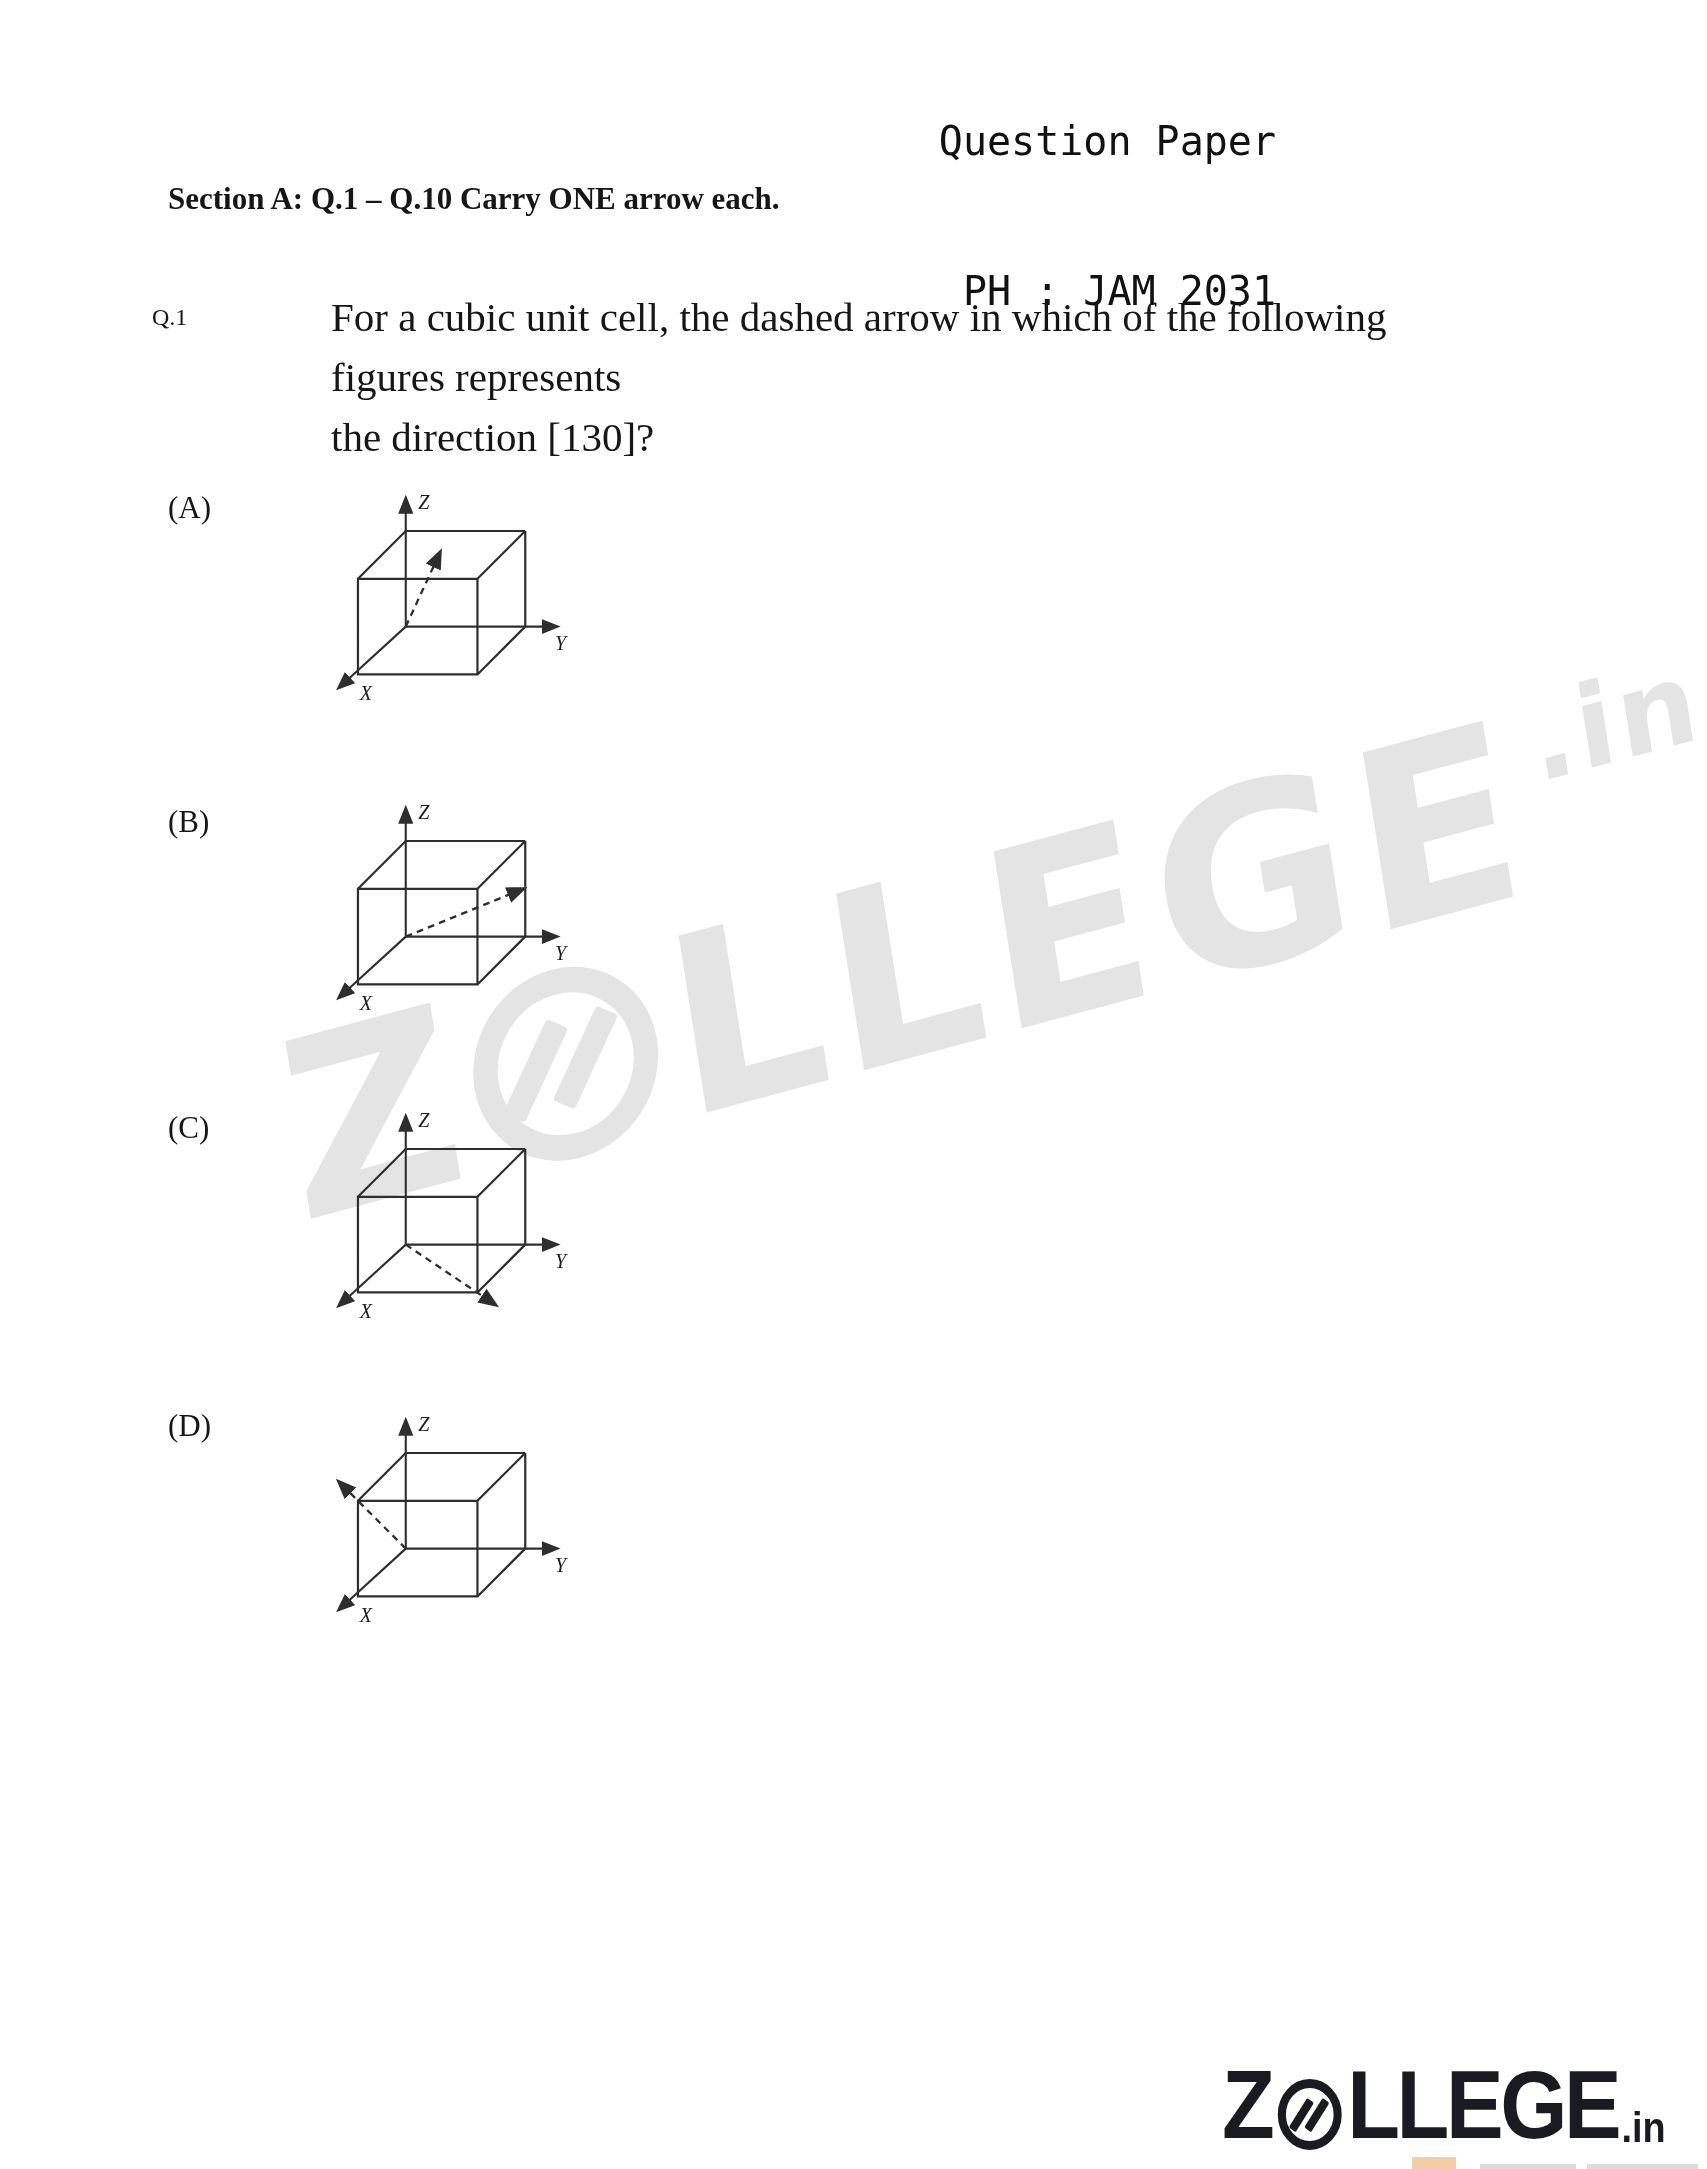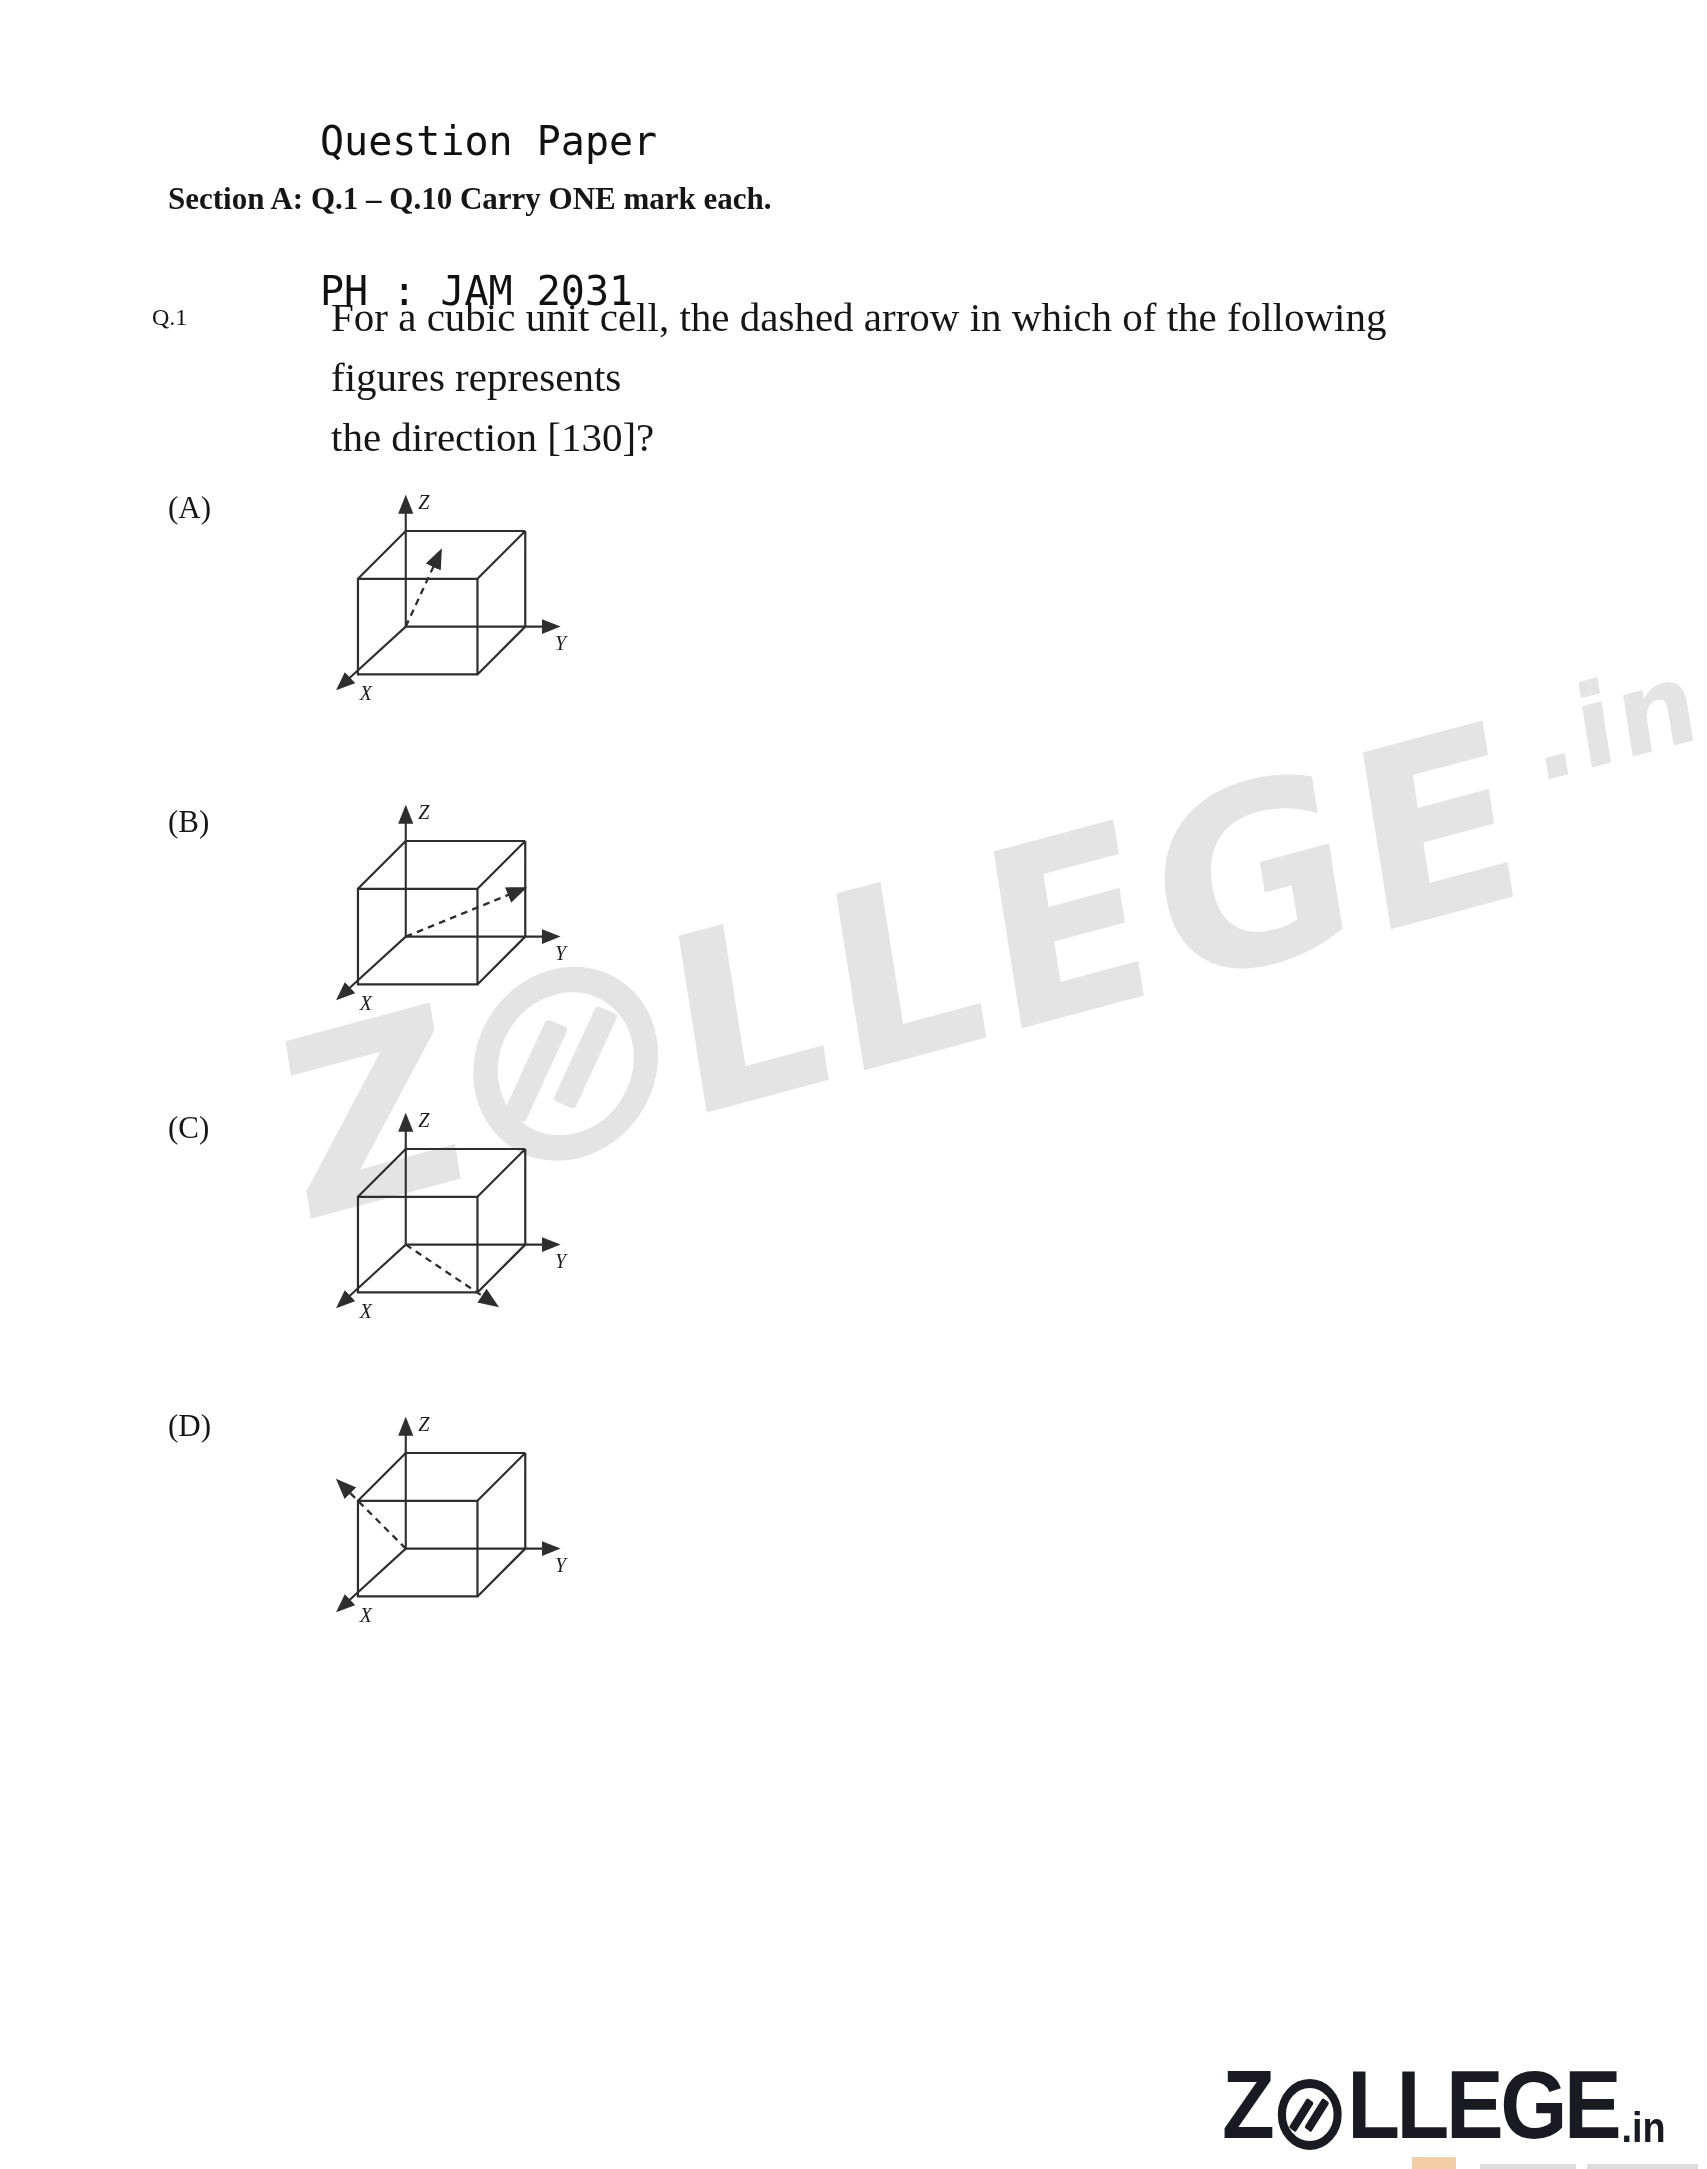--- a/index.html
+++ b/index.html
@@ -16,21 +16,21 @@
     position:relative;
     width:1707px;height:2170px;
     background:#ffffff;
     overflow:hidden;
     font-family:"Liberation Serif",serif;
     color:var(--ink);
   }
   
   .title-block{
     position:absolute;left:320px;top:16.3px;width:956px;
-    text-align:left;
+    text-align:right;
     font-family:"DejaVu Sans Mono",monospace;
     font-size:40px;line-height:50px;
     color:#111;
     white-space:pre;
   }
   
   .section-heading{
     position:absolute;left:168px;top:180px;
     font-size:31px;font-weight:bold;line-height:38px;
   }
@@ -142,21 +142,21 @@
       </span>
     <span>LLEGE</span>
     <span class="wm-suffix">.in</span>
   </div>
 
   <div class="title-block">
     <div>Question Paper</div>
     <div>PH : JAM 2031</div>
   </div>
 
-  <div class="section-heading">Section A: Q.1 – Q.10 Carry ONE mark each.</div>
+  <div class="section-heading">Section A: Q.1 – Q.10 Carry ONE arrow each.</div>
 
   <div class="q-number">Q.1</div>
   <div class="q-text">
     <div>For a cubic unit cell, the dashed arrow in which of the following figures represents</div>
     <div>the direction [130]?</div>
   </div>
 
   <div class="opt-label opt-a">(A)</div>
   <div class="opt-label opt-b">(B)</div>
   <div class="opt-label opt-c">(C)</div>

